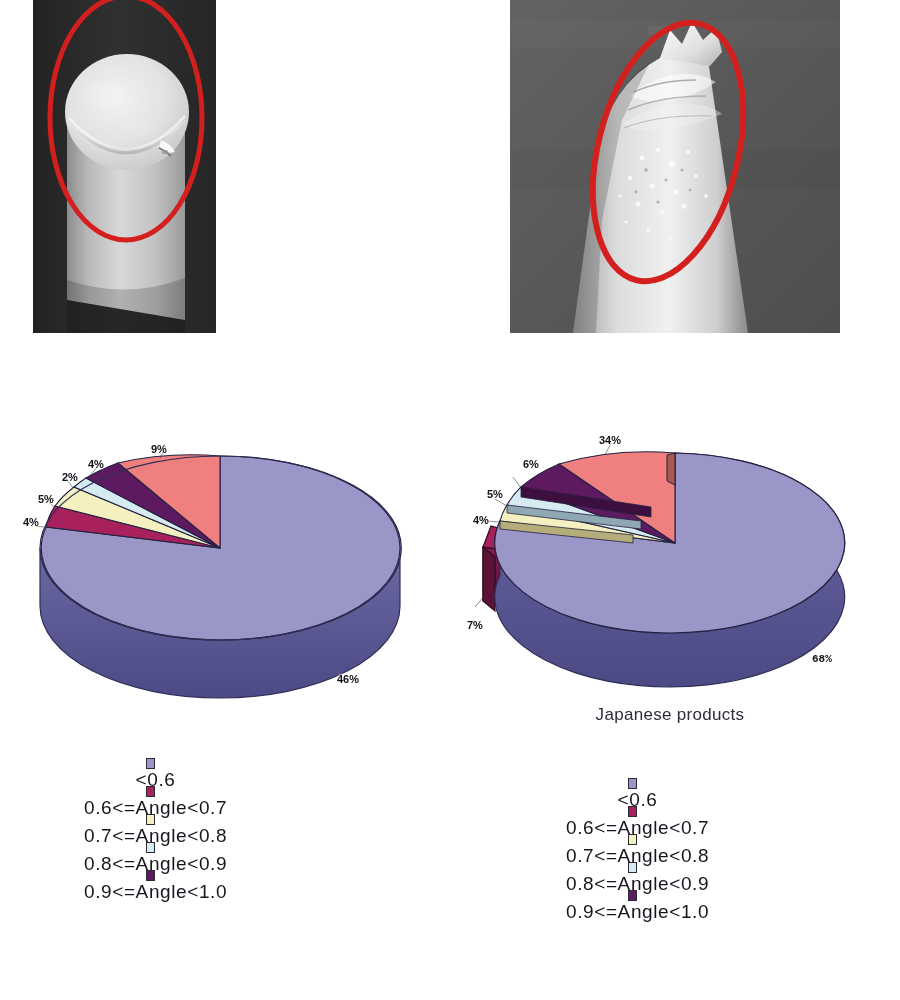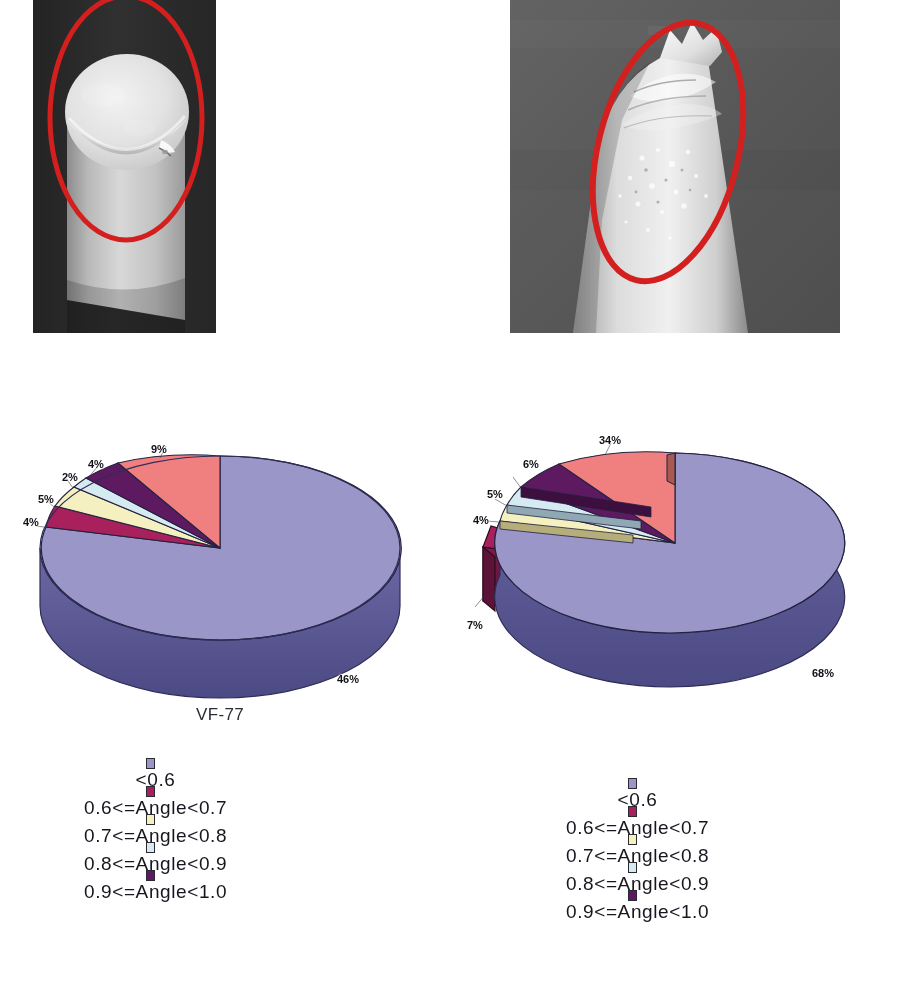--- a/index.html
+++ b/index.html
@@ -211,21 +211,20 @@
       </g>
     </svg>
 
     <span class="pct" style="left:327px;top:243px;">46%</span>
     <span class="pct" style="left:141px;top:13px;">9%</span>
     <span class="pct" style="left:78px;top:28px;">4%</span>
     <span class="pct" style="left:52px;top:41px;">2%</span>
     <span class="pct" style="left:28px;top:63px;">5%</span>
     <span class="pct" style="left:13px;top:86px;">4%</span>
 
-    <div class="chart-title" style="left:0;top:275px;">VF-77</div>
   </div>
 
   <div class="chart" style="left:455px;top:425px;width:430px;height:265px;">
     <svg width="430" height="265" viewBox="0 0 430 265">
       <defs>
         <linearGradient id="R_side_main" x1="0" y1="0" x2="0" y2="1">
           <stop offset="0%" stop-color="#6b68a3"></stop>
           <stop offset="100%" stop-color="#4c4a84"></stop>
         </linearGradient>
         <linearGradient id="R_side_mag" x1="0" y1="0" x2="0" y2="1">
@@ -262,27 +261,28 @@
 
       <g stroke="#333" stroke-width="1" fill="none" opacity=".55">
         <path d="M44 97 L32 96"></path>
         <path d="M52 81 L40 74"></path>
         <path d="M66 63 L58 52"></path>
         <path d="M150 30 L156 18"></path>
         <path d="M30 170 L20 182"></path>
       </g>
     </svg>
 
-    <span class="pct" style="left:357px;top:242px;">68%</span>
+    <span class="pct" style="left:357px;top:228px;font-family:Liberation Mono, monospace;">68%</span>
     <span class="pct" style="left:144px;top:9px;">34%</span>
     <span class="pct" style="left:68px;top:33px;">6%</span>
     <span class="pct" style="left:32px;top:63px;">5%</span>
     <span class="pct" style="left:18px;top:89px;">4%</span>
     <span class="pct" style="left:12px;top:194px;">7%</span>
 
+    <div class="chart-title" style="left:0;top:280px;">Japanese products</div>
   </div>
 
   <div class="legend" style="left:84px;top:758px;">
     <div class="legend-row">
       <span class="swatch" style="background:#9a96c8;"></span>
       <span class="legend-label">&lt;0.6</span>
     </div>
     <div class="legend-row">
       <span class="swatch" style="background:#a8215c;"></span>
       <span class="legend-label">0.6&lt;=Angle&lt;0.7</span>

